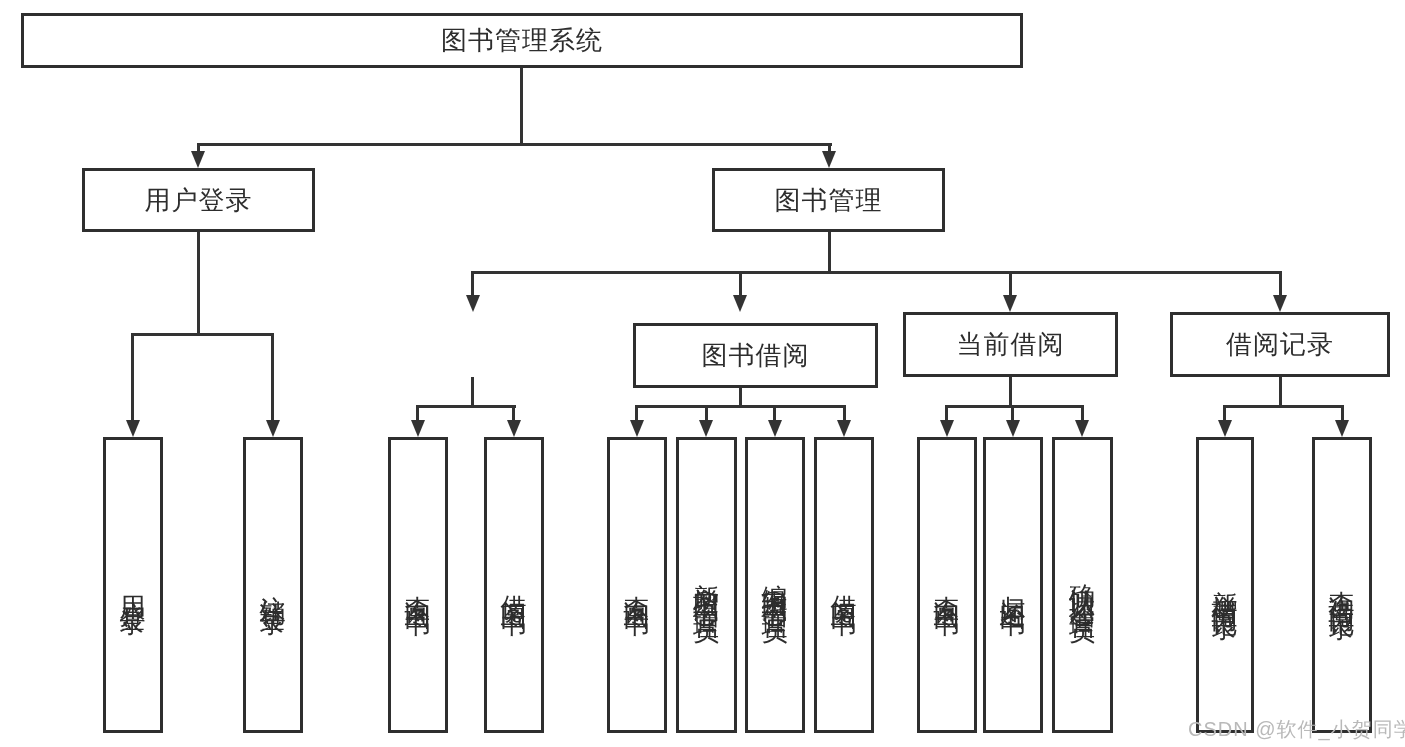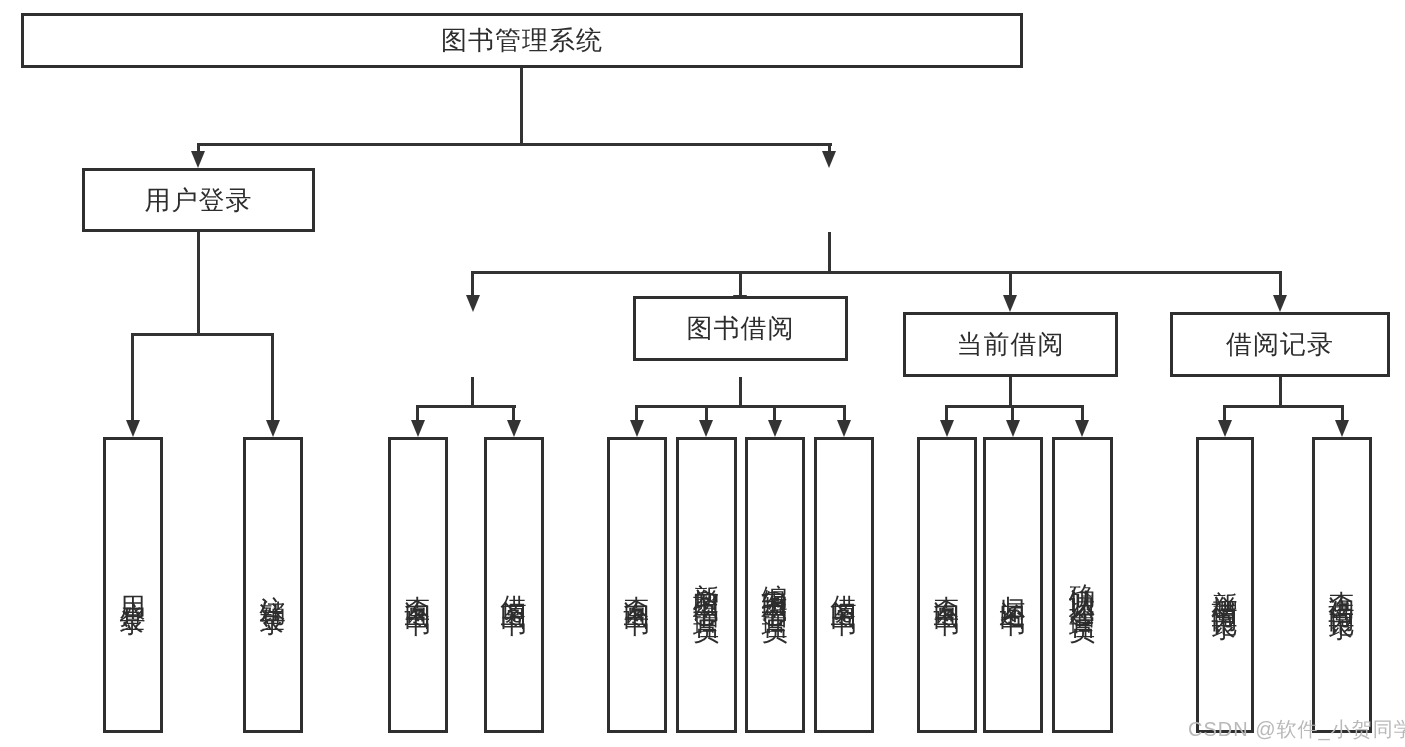--- a/index.html
+++ b/index.html
@@ -72,40 +72,41 @@
   <div class="box" style="left:21px; top:13px; width:1002px; height:55px;">图书管理系统</div>
 
   <div class="vline" style="left:520px; top:68px; height:78px;"></div>
   <div class="hline" style="left:197px; top:143px; width:635px;"></div>
   <div class="vline" style="left:197px; top:143px; height:12px;"></div>
   <div class="arrow" style="left:191px; top:151px;"></div>
   <div class="vline" style="left:828px; top:143px; height:12px;"></div>
   <div class="arrow" style="left:822px; top:151px;"></div>
 
   <div class="box" style="left:82px; top:168px; width:233px; height:64px;">用户登录</div>
+  <div class="box" style="left:712px; top:168px; width:233px; height:64px;">图书管理</div>
 
   <div class="vline" style="left:197px; top:232px; height:104px;"></div>
   <div class="hline" style="left:131px; top:333px; width:143px;"></div>
   <div class="vline" style="left:131px; top:333px; height:88px;"></div>
   <div class="arrow" style="left:126px; top:420px;"></div>
   <div class="vline" style="left:271px; top:333px; height:88px;"></div>
   <div class="arrow" style="left:266px; top:420px;"></div>
 
   <div class="vline" style="left:828px; top:232px; height:42px;"></div>
   <div class="hline" style="left:471px; top:271px; width:811px;"></div>
   <div class="vline" style="left:471px; top:271px; height:26px;"></div>
   <div class="arrow" style="left:466px; top:295px;"></div>
   <div class="vline" style="left:739px; top:271px; height:26px;"></div>
   <div class="arrow" style="left:733px; top:295px;"></div>
   <div class="vline" style="left:1009px; top:271px; height:26px;"></div>
   <div class="arrow" style="left:1003px; top:295px;"></div>
   <div class="vline" style="left:1279px; top:271px; height:26px;"></div>
   <div class="arrow" style="left:1273px; top:295px;"></div>
 
-  <div class="box" style="left:633px; top:296px; width:215px; height:65px;">图书借阅</div>
+  <div class="box" style="left:633px; top:323px; width:245px; height:65px;">图书借阅</div>
   <div class="box" style="left:1170px; top:312px; width:220px; height:65px;">借阅记录</div>
   <div class="box" style="left:903px; top:312px; width:215px; height:65px;">当前借阅</div>
 
   <div class="vline" style="left:471px; top:377px; height:31px;"></div>
   <div class="hline" style="left:416px; top:405px; width:100px;"></div>
   <div class="vline" style="left:416px; top:405px; height:17px;"></div>
   <div class="arrow" style="left:411px; top:420px;"></div>
   <div class="vline" style="left:512px; top:405px; height:17px;"></div>
   <div class="arrow" style="left:507px; top:420px;"></div>
 

